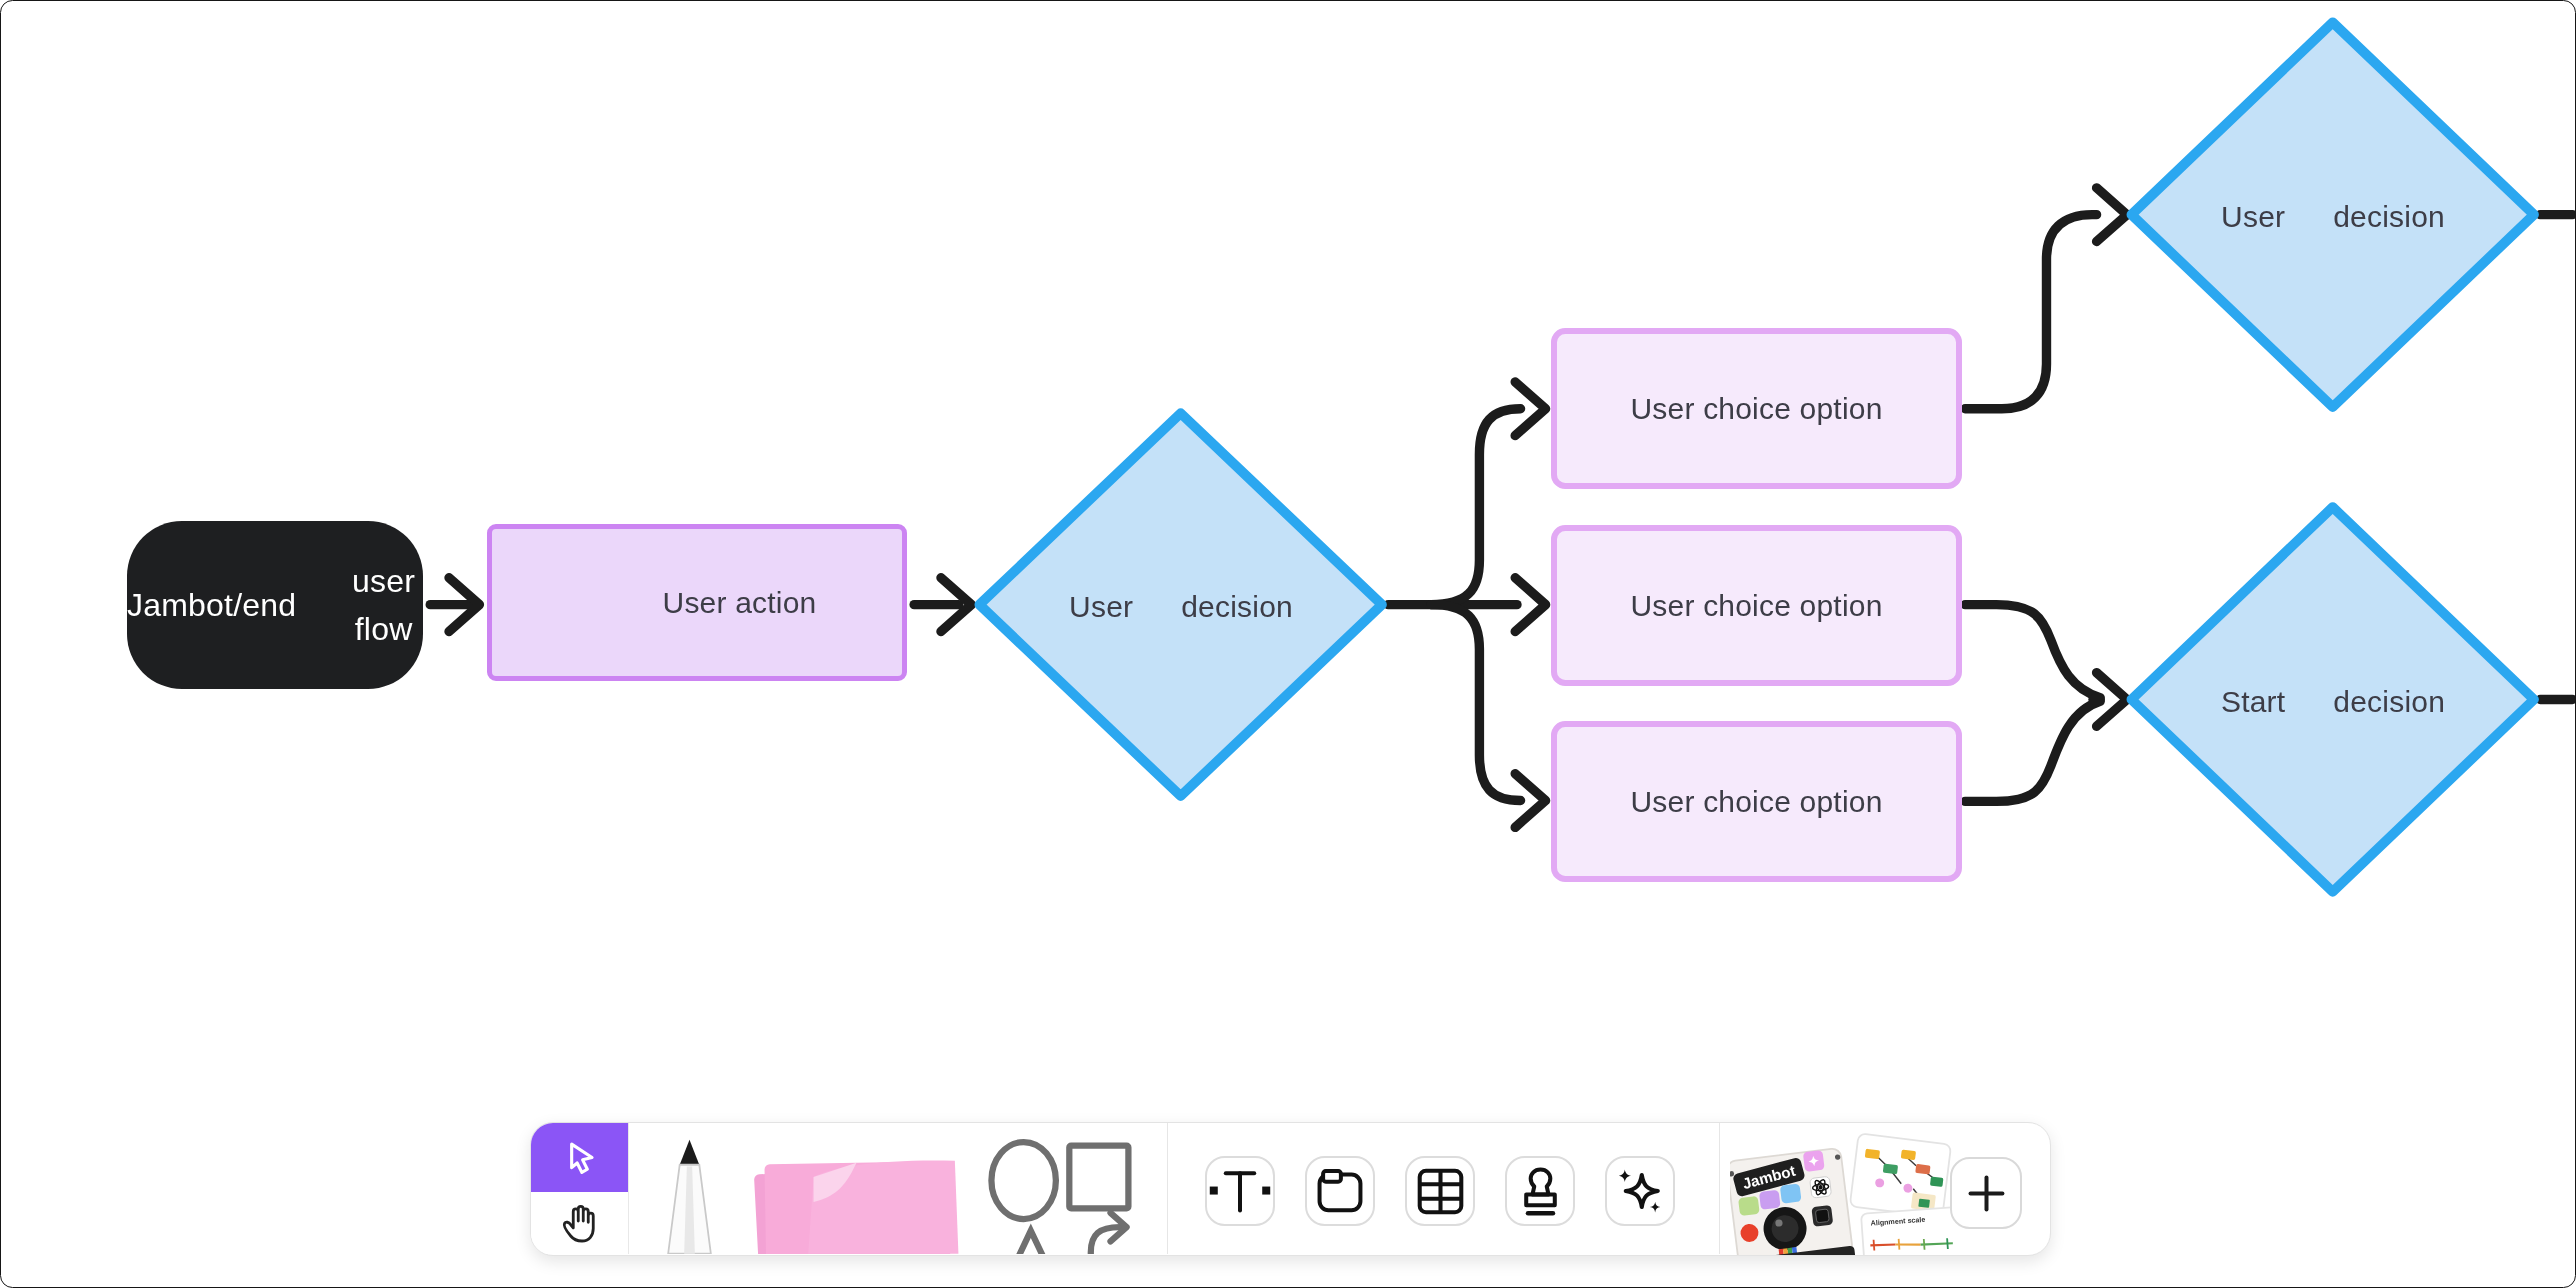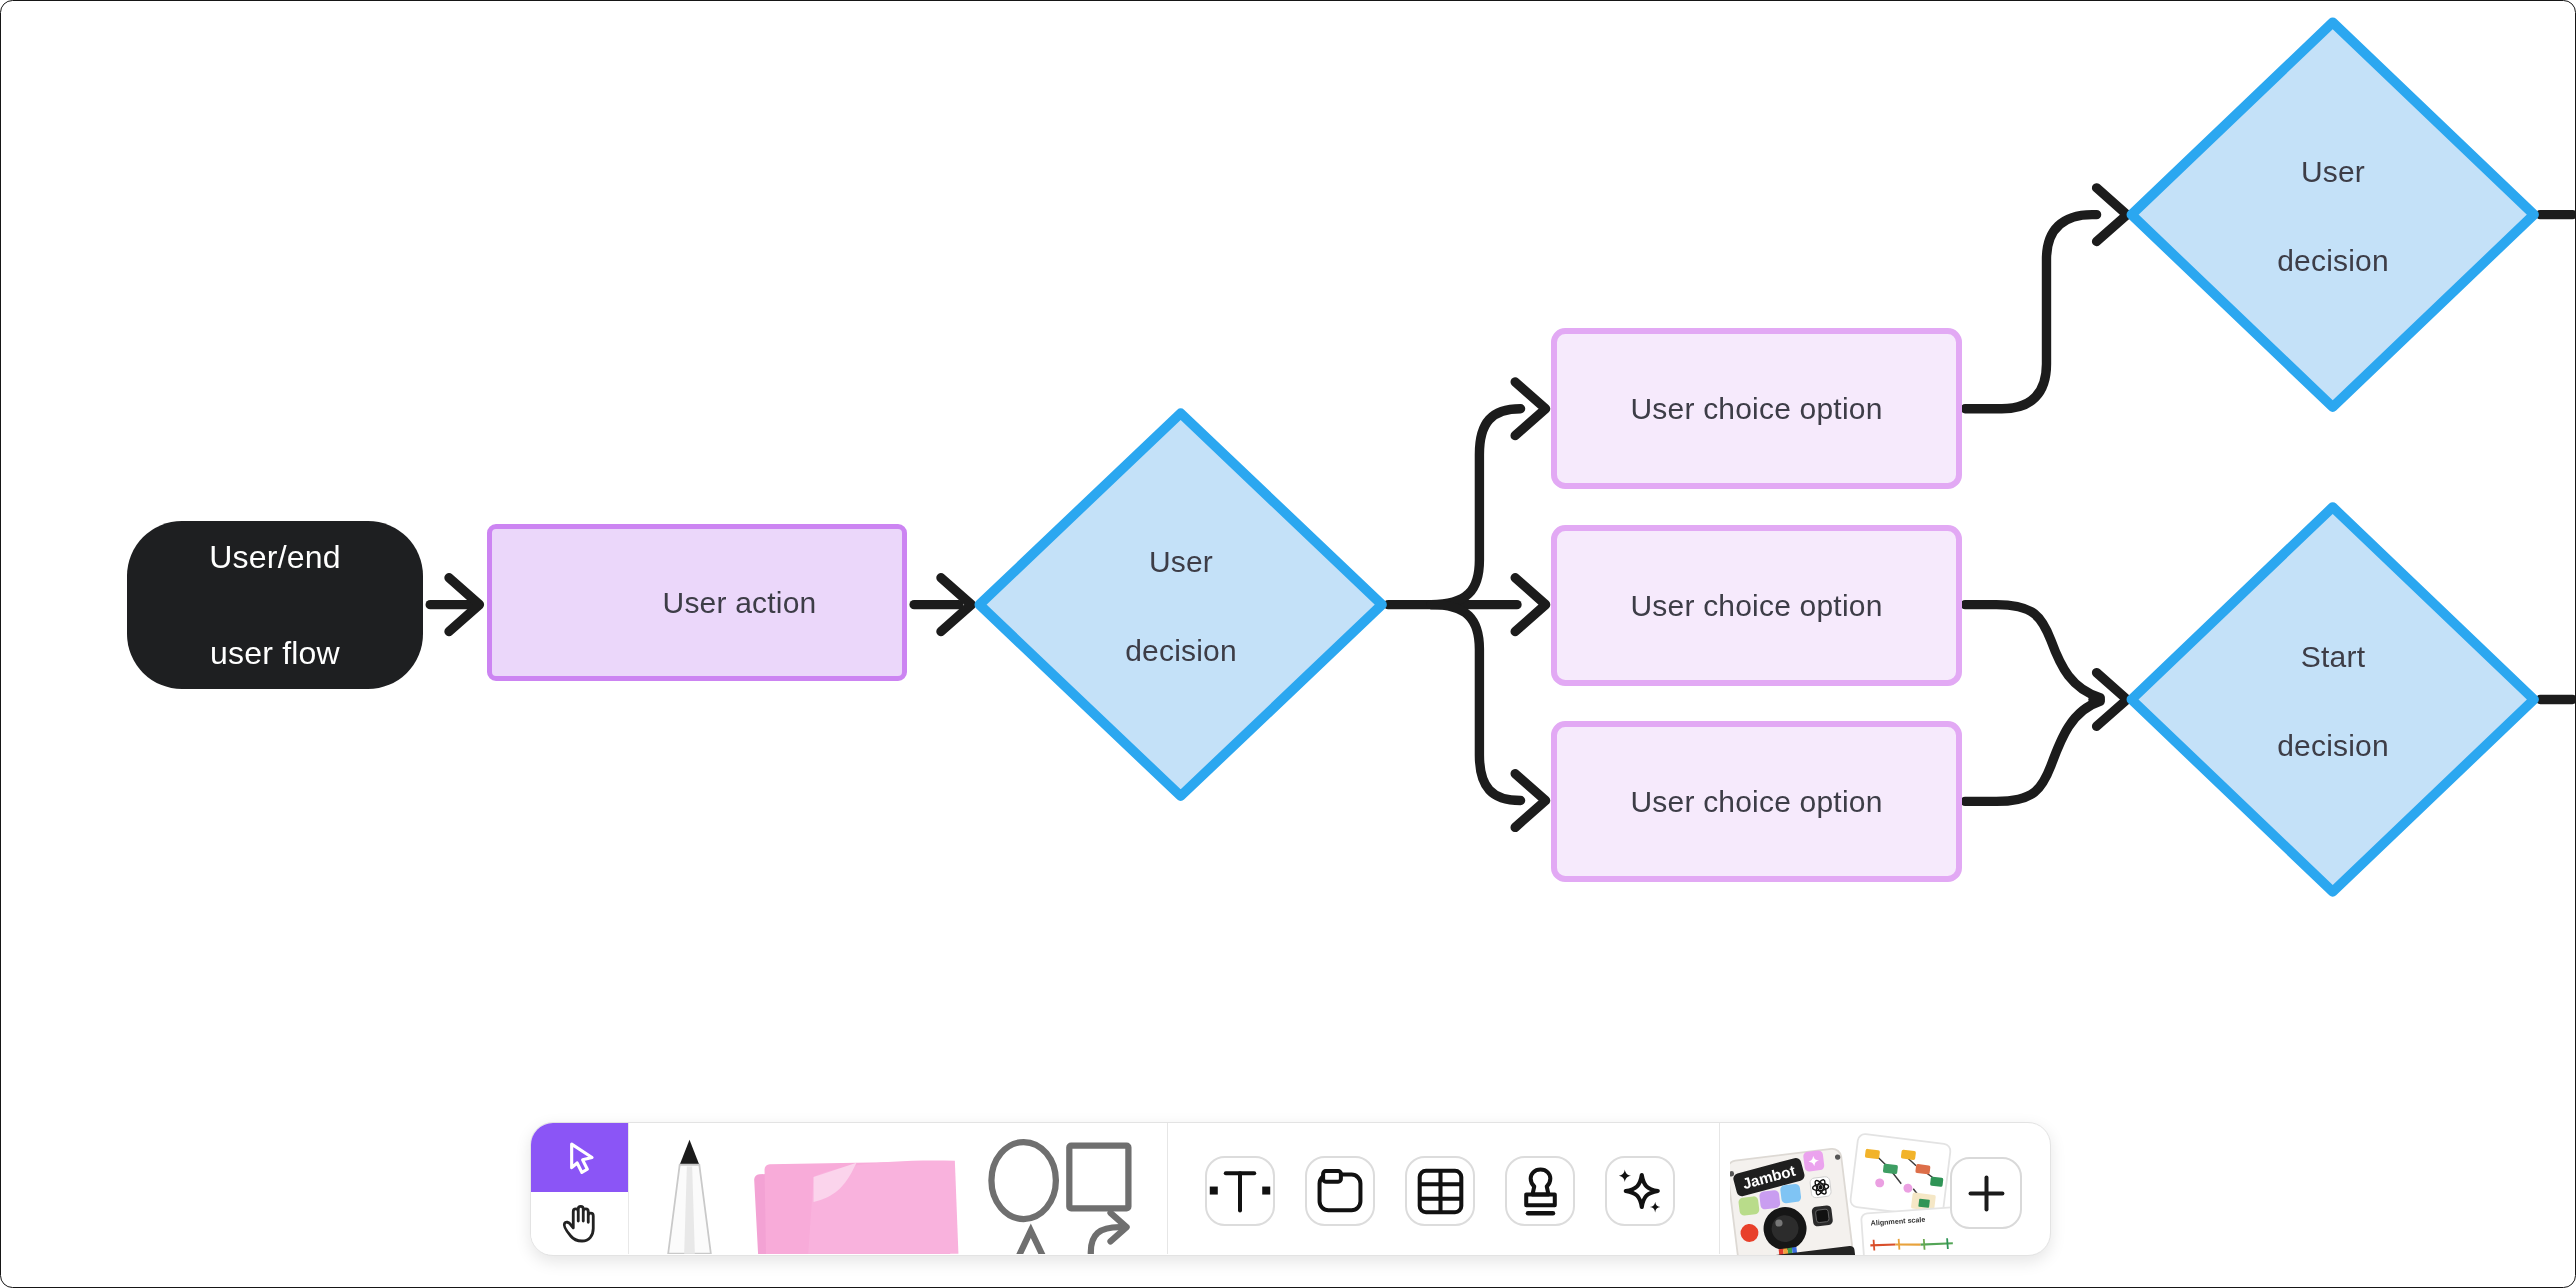--- a/index.html
+++ b/index.html
@@ -1,21 +1,21 @@
 <!DOCTYPE html>
 <html style="font-size:14.3px"><head>
 <meta charset="utf-8">
 <style>
   html,body{margin:0;padding:0;width:2576px;height:1288px;background:#fff;overflow:hidden;
     font-family:"Liberation Sans",sans-serif;}
   .frame{position:absolute;inset:0;border:1.8px solid #161616;border-radius:12.5px;pointer-events:none;z-index:50;}
   #canvas{position:absolute;inset:0;background:#ffffff;}
   svg{display:block}
   .layer{position:absolute;left:0;top:0;}
-  .node-label{position:absolute;display:flex;flex-direction:column;align-items:center;justify-content:center;
+  .node-label{position:absolute;display:flex;flex-direction:row;align-items:center;justify-content:center;
     text-align:center;color:#3d3d47;font-size:30px;font-weight:500;letter-spacing:0.2px;line-height:41px;gap:48px;}
   .start-label{color:#ffffff;font-size:32px;line-height:48px;font-weight:500;}
   .proc{position:absolute;border-radius:10.7px;box-sizing:border-box;}
   .action-box{left:487px;top:524px;width:420px;height:157px;background:#ebd7fa;border:5.4px solid #cc84f2;border-radius:9px;}
   .choice-box{left:1551px;width:411px;height:161px;background:#f6eafc;border:6.3px solid #e2a9f4;border-radius:14.3px;}
   .start-node{position:absolute;left:127px;top:521px;width:296px;height:168px;background:#1e1f21;border-radius:55px;}
   
   .toolbar{position:absolute;left:530px;top:1122px;width:1521px;height:134px;background:#ffffff;
     border:1.8px solid #e3e3e3;border-radius:23px;box-shadow:0 5.4px 16px rgba(0,0,0,.10);overflow:hidden;box-sizing:border-box;}
   .tb-abs{position:absolute;}
@@ -70,21 +70,21 @@
     </g>
   </svg>
 
   <div class="start-node"></div>
   <div class="proc action-box"></div>
   <div class="proc choice-box" style="top:328px"></div>
   <div class="proc choice-box" style="top:525px"></div>
   <div class="proc choice-box" style="top:721px"></div>
 
   <div class="node-label start-label" style="left:127px;top:521px;width:296px;height:168px">
-    <span>User/end</span>
+    <span>Jambot/end</span>
     <span>user flow</span>
   </div>
   <div class="node-label" style="left:487px;top:524px;width:505px;height:157px">
     <span>User action</span>
   </div>
   <div class="node-label" style="left:1002px;top:522px;width:358px;height:168px">
     <span>User</span>
     <span>decision</span>
   </div>
   <div class="node-label" style="left:1551px;top:328px;width:411px;height:161px">

